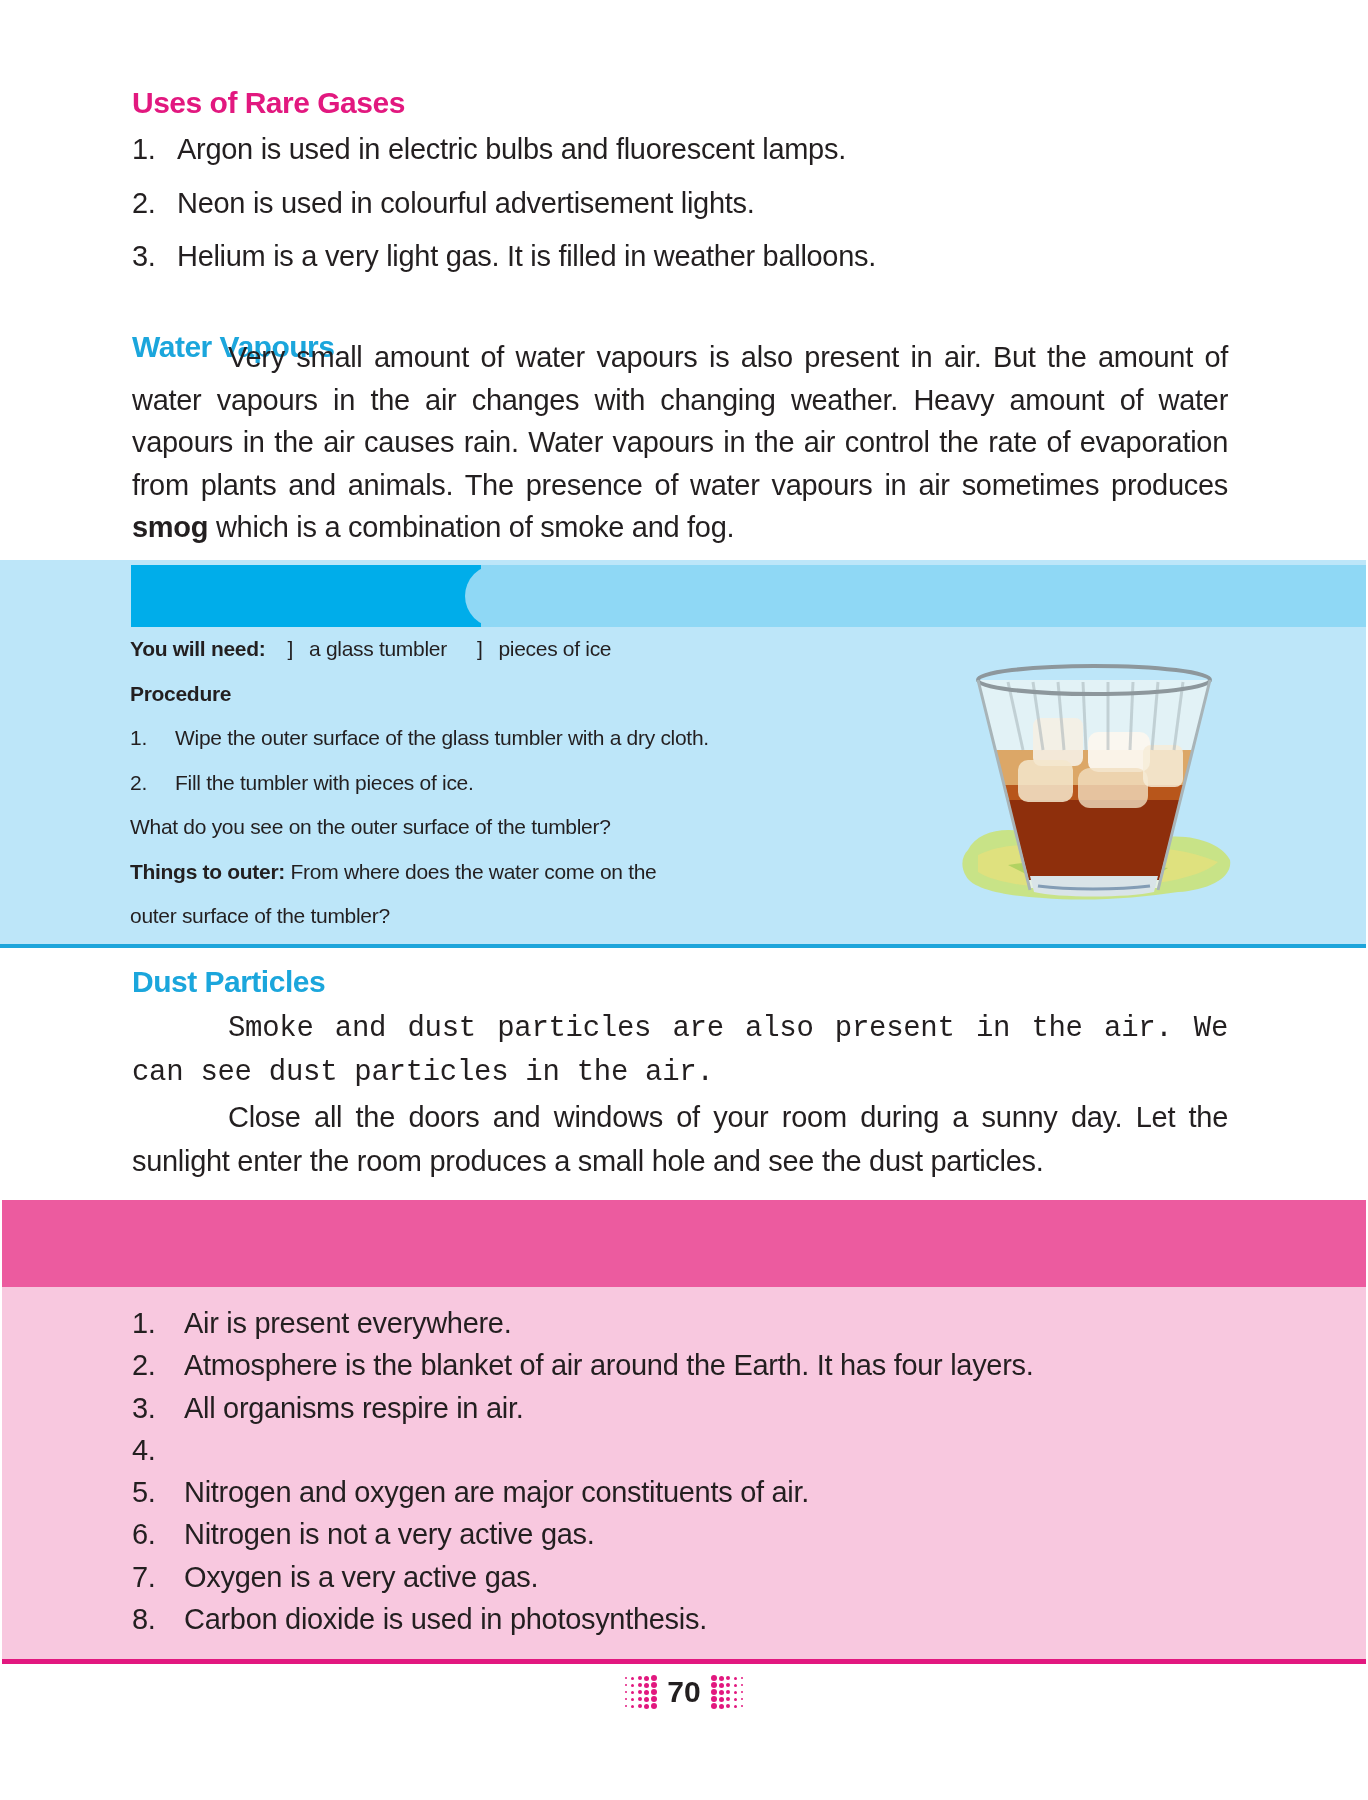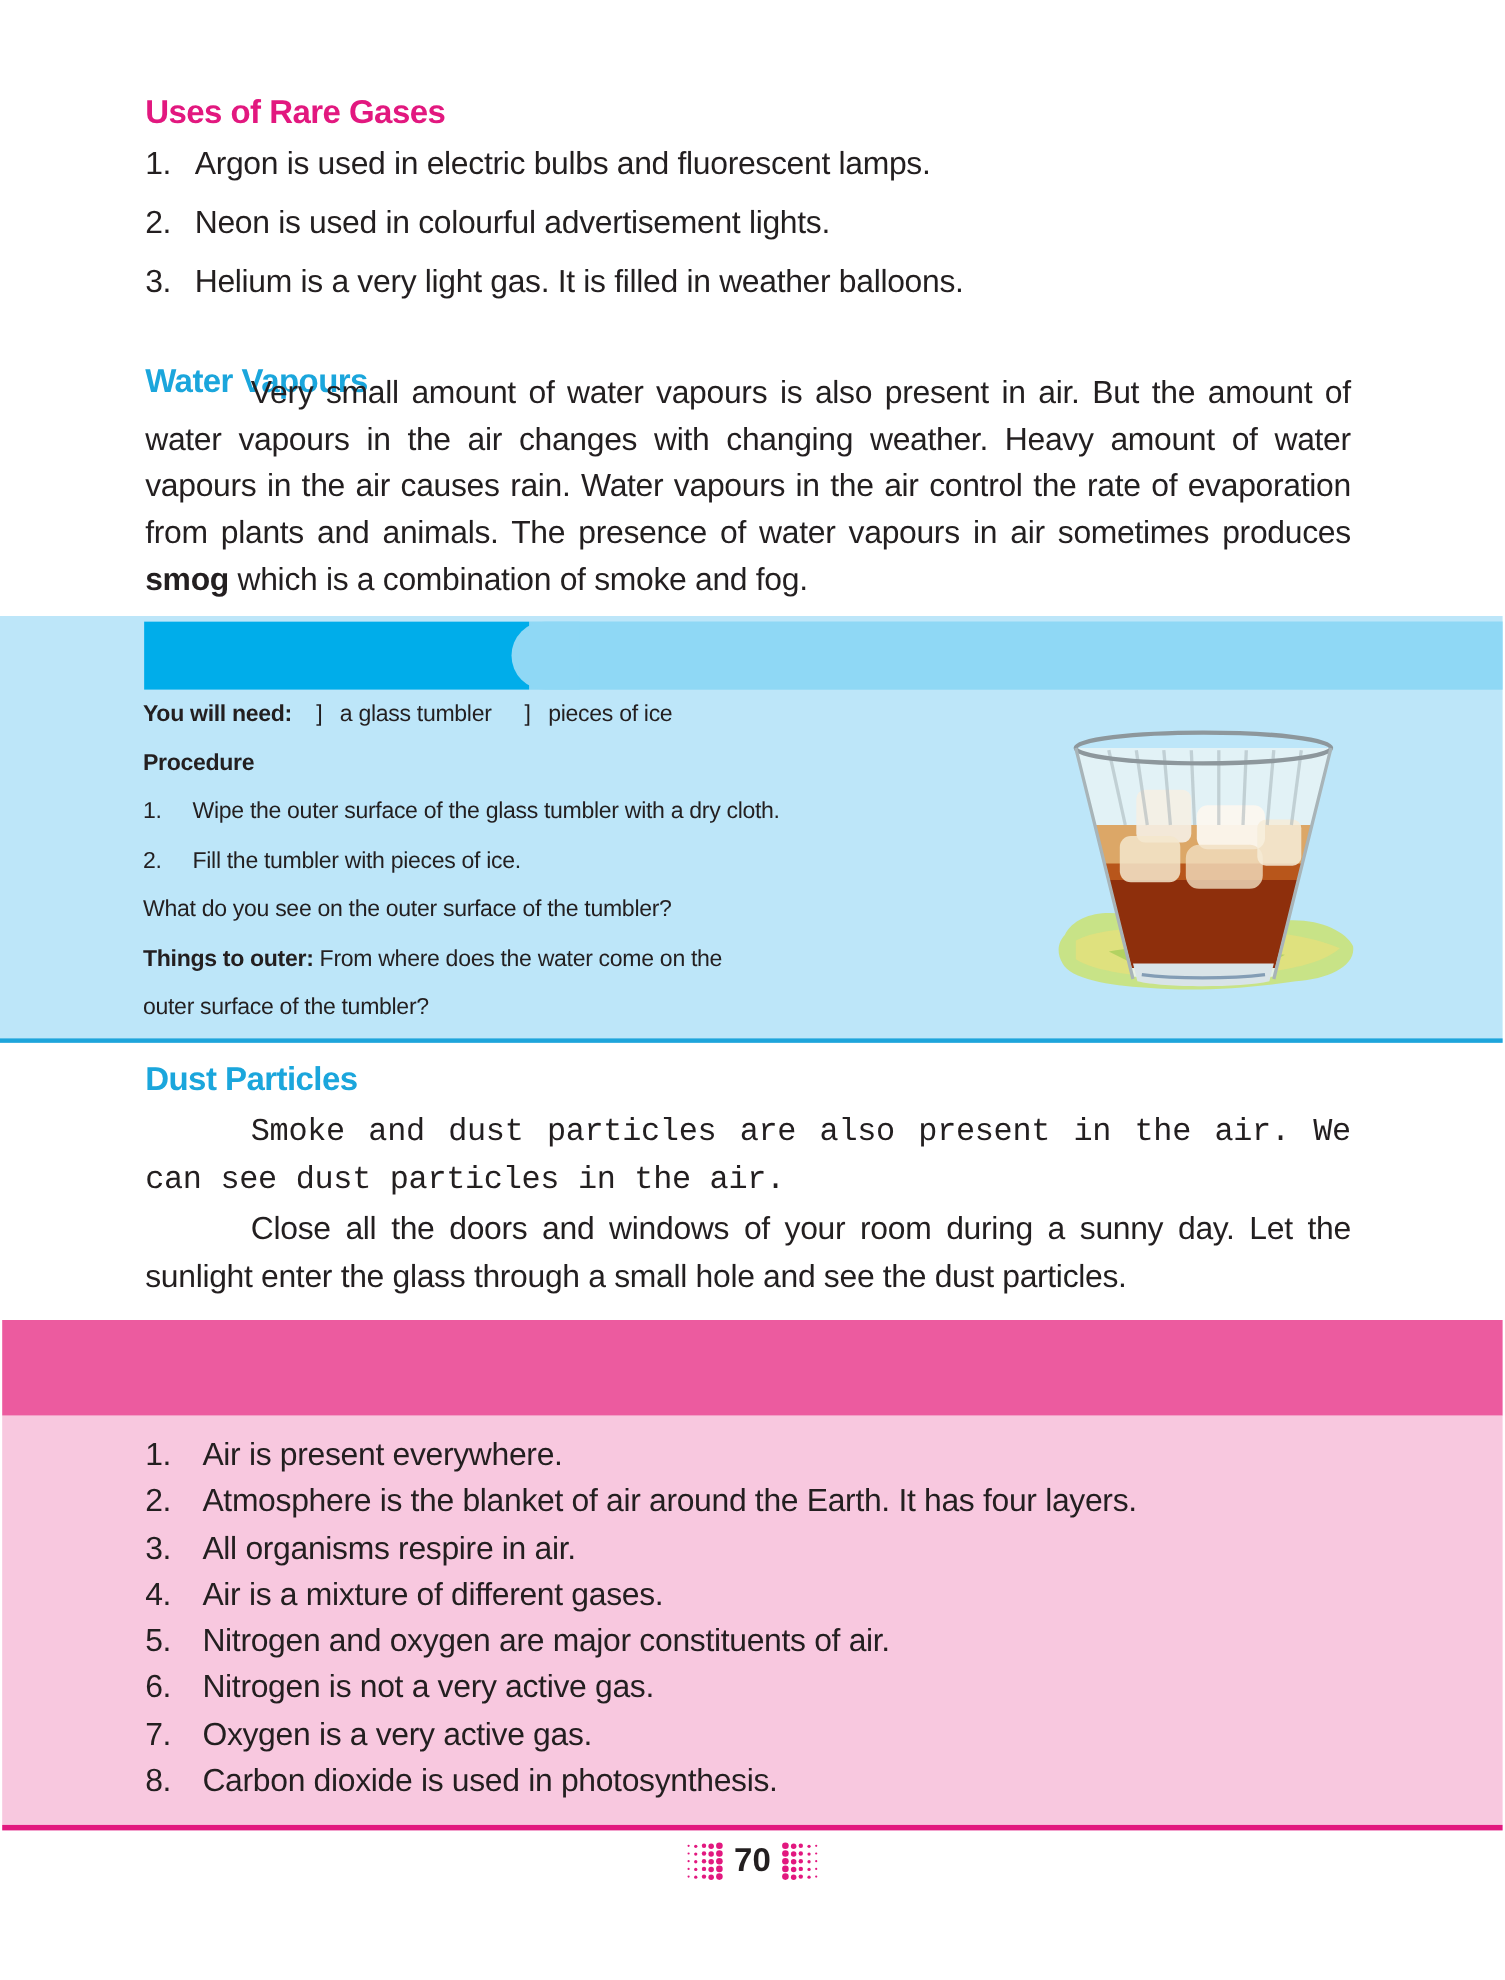--- a/index.html
+++ b/index.html
@@ -139,42 +139,41 @@
 
     <path d="M82 236 L 210 236 L 206 252 C 180 258, 110 258, 86 252 Z" fill="#d9e4e8"></path>
     <path d="M90 246 C 120 250, 170 250, 202 246" stroke="#5e7fa0" stroke-width="3" fill="none" opacity="0.7"></path>
 
     <path d="M30 40 L 82 250 M 262 40 L 210 250" stroke="#a8b4b8" stroke-width="3" fill="none"></path>
   </svg>
 </div>
 
 <div class="abs heading blue" style="left:132px; top:965px;">Dust Particles</div>
 <p class="abs body-text justify indent" style="left:132px; top:1007px; width:1096px; line-height:44px;font-family:Liberation Mono, monospace;">Smoke and dust particles are also present in the air. We can see dust particles in the air.</p>
-<p class="abs body-text justify indent" style="left:132px; top:1095px; width:1096px; line-height:44px;">Close all the doors and windows of your room during a sunny day. Let the sunlight enter the glass through a small hole and see the dust particles.</p>
+<p class="abs body-text justify indent" style="left:132px; top:1095px; width:1096px; line-height:44px;">Close all the doors and windows of your room during a sunny day. Let the sunlight enter the room produces a small hole and see the dust particles.</p>
 
 <div class="abs pink-banner"></div>
 <div class="abs pink-body"></div>
 <div class="abs pink-rule"></div>
 
 <ul class="abs num-list summary-list" style="left:132px; top:1302px; width:1100px;">
   <li>
       <span class="n">1.</span>
       <span>Air is present everywhere.</span>
     </li>
   <li>
       <span class="n">2.</span>
       <span>Atmosphere is the blanket of air around the Earth. It has four layers.</span>
     </li>
   <li>
       <span class="n">3.</span>
       <span>All organisms respire in air.</span>
     </li>
   <li>
       <span class="n">4.</span>
-      <span>Air is a mixture of different gases.</span>
     </li>
   <li>
       <span class="n">5.</span>
       <span>Nitrogen and oxygen are major constituents of air.</span>
     </li>
   <li>
       <span class="n">6.</span>
       <span>Nitrogen is not a very active gas.</span>
     </li>
   <li>

